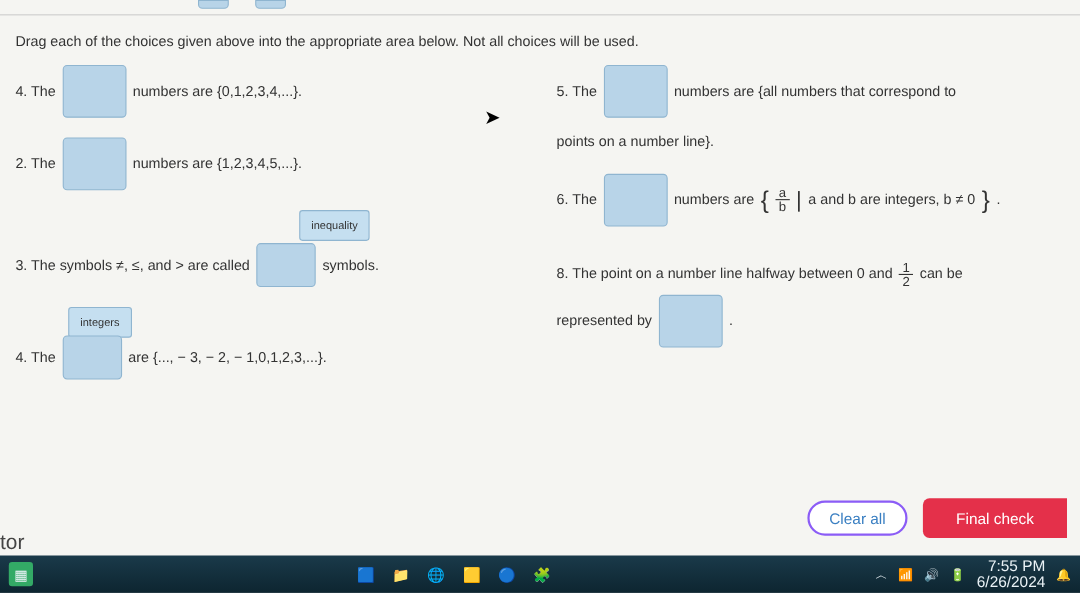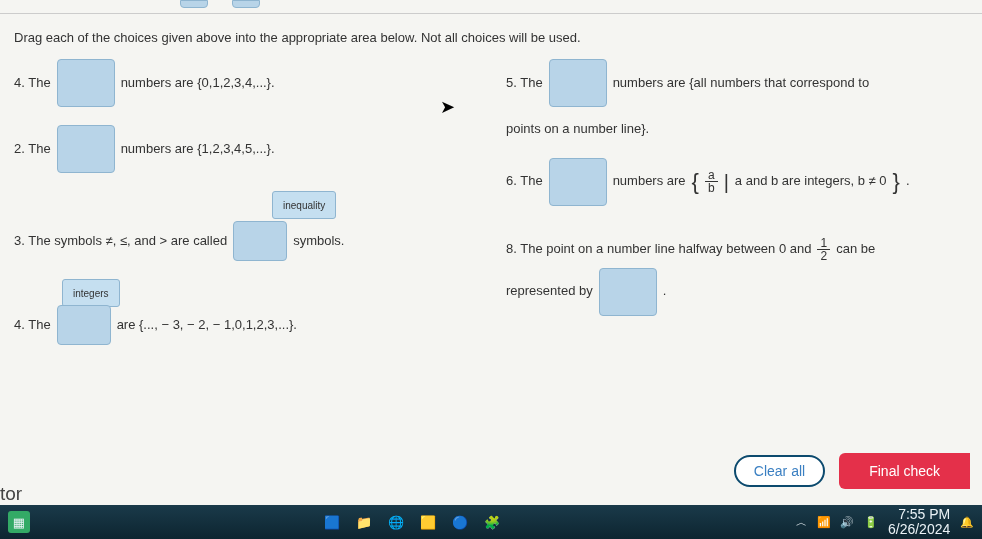--- a/index.html
+++ b/index.html
@@ -78,21 +78,21 @@
   .brace { font-size: 22px; vertical-align: middle; }
   .footer-actions {
     position: absolute;
     right: 12px;
     bottom: 50px;
     display: flex;
     gap: 14px;
     align-items: center;
   }
   .btn-clear {
-    border: 2px solid #0c4a6e;
+    border: 2px solid #8b5cf6;
     color: #3a7fc2;
     background: #fff;
     border-radius: 18px;
     padding: 6px 18px;
     font-size: 14px;
     font-weight: 500;
     cursor: pointer;
   }
   .btn-final {
     background: #e4304a;

